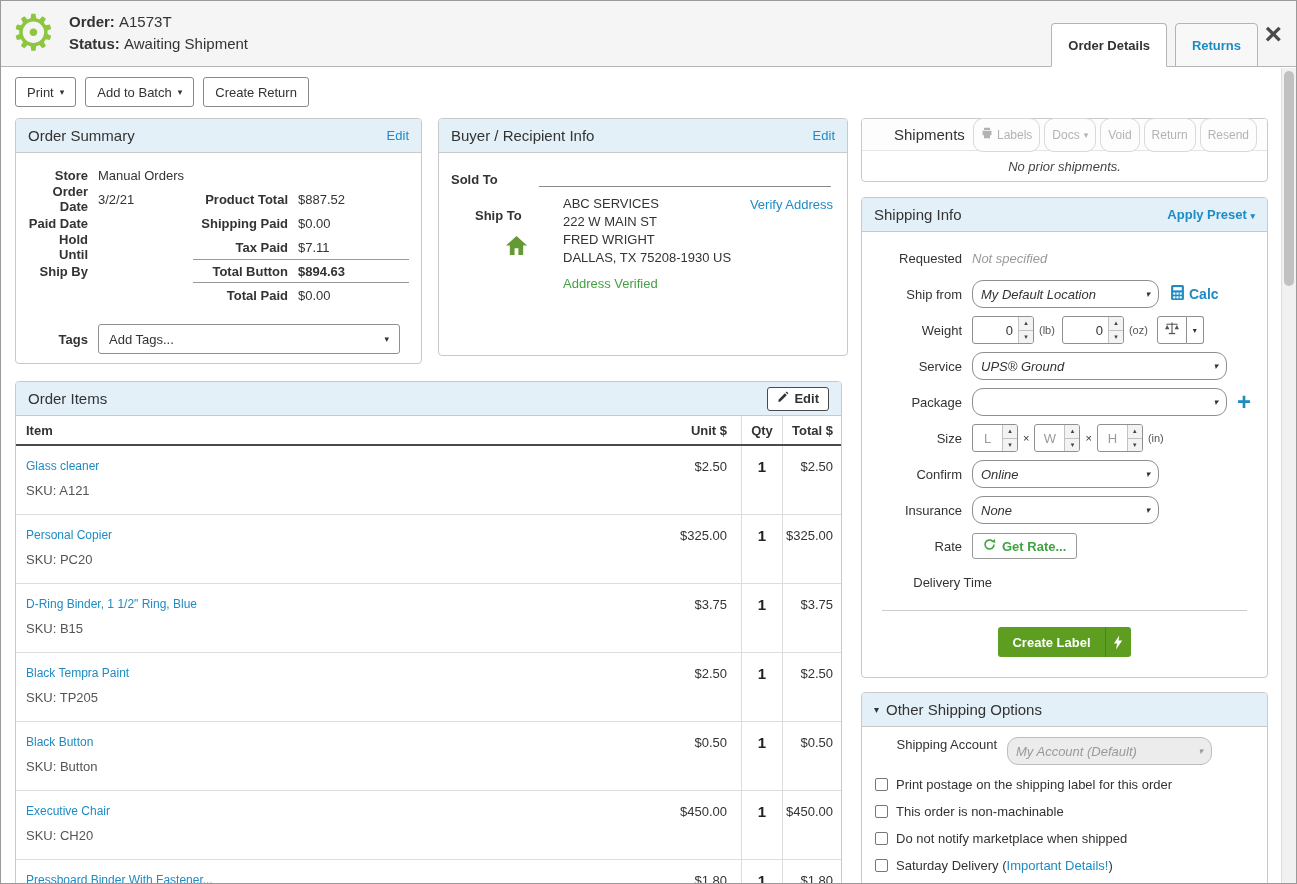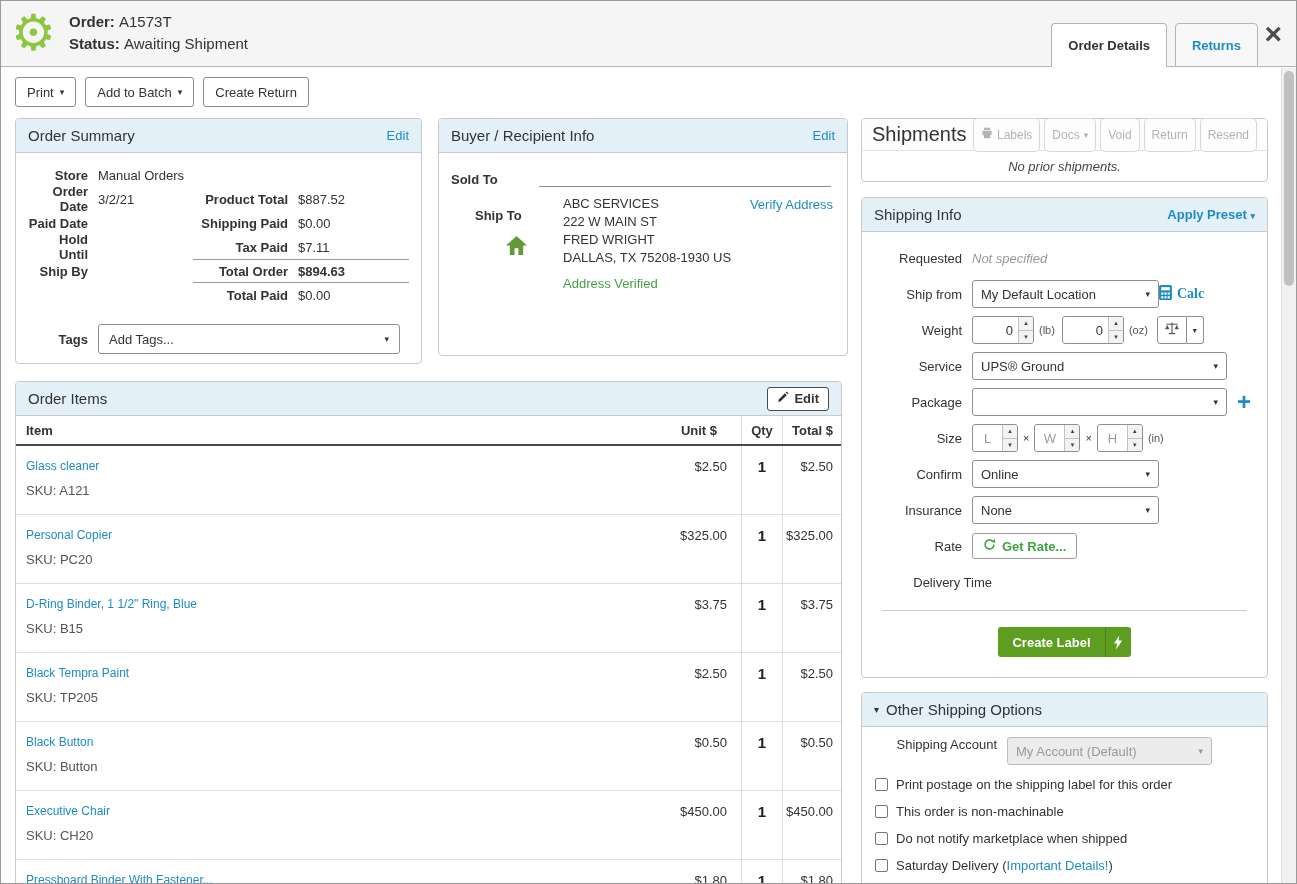--- a/index.html
+++ b/index.html
@@ -56,50 +56,50 @@
   .addr { line-height:18px; color:#333; }
   .addr-verified { display:inline-block; margin-top:8px; color:#44a044; }
   .verify { position:absolute; right:14px; top:44px; }
 
   
   .oi { left:14px; top:380px; width:827px; height:560px; }
   .edit-btn { height:24px; padding:0 9px; background:#fff; border:1px solid #4a4a4a; border-radius:3px; font-size:13px; font-weight:bold; color:#333; display:flex; align-items:center; gap:5px; cursor:pointer; }
   .oi-cols { display:flex; align-items:center; height:30px; font-size:13px; font-weight:bold; border-bottom:2px solid #4a4a4a; }
   .c-item { flex:1; padding-left:10px; }
   .c-unit { width:100px; text-align:right; padding-right:14px; }
-  .c-qty { width:42px; text-align:center; border-left:1px solid #ddd; border-right:1px solid #ddd; align-self:stretch; display:flex; align-items:center; justify-content:center;margin-left:10px; }
+  .c-qty { width:42px; text-align:center; border-left:1px solid #ddd; border-right:1px solid #ddd; align-self:stretch; display:flex; align-items:center; justify-content:center; }
   .c-total { width:58px; text-align:right; padding-right:8px; }
   .oi-row { display:flex; border-bottom:1px solid #ddd; height:69px; }
   .r-item { flex:1; padding:13px 0 0 10px; }
   .r-name { color:#1e8bc3; font-size:12px; cursor:pointer; }
   .r-sku { margin-top:10px; color:#555; font-size:13px; }
   .r-unit { width:100px; text-align:right; padding:13px 14px 0 0; font-size:13px; }
   .r-qty { width:42px; text-align:center; padding-top:12px; font-weight:bold; font-size:15px; color:#222; border-left:1px solid #ddd; border-right:1px solid #ddd; }
   .r-total { width:58px; text-align:right; padding:13px 8px 0 0; font-size:13px; }
 
   
   .shpm { left:860px; top:117px; width:407px; height:64px; }
   .shpm-head { height:32px; display:flex; align-items:center; padding:0 10px; border-bottom:1px solid #e4e4e4; background:#fdfdfd; border-radius:3px 3px 0 0; }
-  .shpm-title { font-size:20px; }
+  .shpm-title { font-size:15px;margin-left:22px; }
   .dis-btns { margin-left:auto; display:flex; gap:4px; }
-  .dis-btn { height:34px; padding:0 7px; font-size:12px; color:#b3b3b3; background:#fdfdfd; border:1px solid #d8d8d8; border-radius:5px; display:flex; align-items:center; gap:4px; }
+  .dis-btn { height:34px; padding:0 7px; font-size:12px; color:#b3b3b3; background:#fdfdfd; border:1px solid #d8d8d8; border-radius:10px; display:flex; align-items:center; gap:4px; }
   .shpm-empty { height:30px; display:flex; align-items:center; justify-content:center; font-style:italic; font-size:13px; color:#444; }
 
   
   .si { left:860px; top:196px; width:407px; height:481px; }
   .si-body { padding:12px 14px 0 14px; }
   .si-row { display:flex; align-items:center; min-height:28px; margin-bottom:8px; font-size:13px; }
   .si-lbl { width:96px; text-align:right; padding-right:10px; color:#333; flex-shrink:0; }
   .si-lbl-wide { width:126px; text-align:right; padding-right:10px; color:#333; flex-shrink:0; }
   .muted-italic { font-style:italic; color:#999; }
-  .sel { height:28px; border:1px solid #8f8f8f; border-radius:3px; background:#fff; display:flex; align-items:center; padding:0 8px; font-size:13px; cursor:pointer; }
+  .sel { height:28px; border:1px solid #8f8f8f; border-radius:11px; background:#fff; display:flex; align-items:center; padding:0 8px; font-size:13px; cursor:pointer;font-style:italic; }
   .sel-caret { margin-left:auto; font-size:9px; color:#333; padding-left:6px; }
   .w185 { width:187px; } .w255 { width:255px; }
   .sel-dis { background:#ececec; border-color:#bdbdbd; color:#999; }
-  .calc { display:flex; align-items:center; gap:5px; color:#1e8bc3; font-size:14px; font-weight:bold; cursor:pointer;font-family:Liberation Serif, serif; }
+  .calc { margin-left:12px; display:flex; align-items:center; gap:5px; color:#1e8bc3; font-size:14px; font-weight:bold; cursor:pointer; }
   .spin { width:62px; height:28px; border:1px solid #8f8f8f; border-radius:3px; background:#fff; display:flex; overflow:hidden; }
   .spin-sm { width:46px; }
   .spin-val { flex:1; display:flex; align-items:center; justify-content:flex-end; padding-right:5px; font-size:13px; }
   .spin-sm .spin-val { justify-content:center; padding-right:0; }
   .ph { color:#9a9a9a; }
   .spin-arrows { width:15px; border-left:1px solid #c2c2c2; display:flex; flex-direction:column; }
   .spin-arrows span { flex:1; display:flex; align-items:center; justify-content:center; font-size:7px; color:#444; background:#f3f3f3; cursor:pointer; }
   .spin-arrows span:first-child { border-bottom:1px solid #c2c2c2; }
   .unit { font-size:11px; color:#555; margin:0 7px 0 5px; }
   .x-sep { font-size:11px; color:#333; margin:0 5px; }
@@ -197,21 +197,21 @@
         <span class="os-lv"></span>
         <span class="os-right">
           <span class="os-rl">Tax Paid</span>
           <span class="os-rv">$7.11</span>
         </span>
       </div>
       <div class="os-row">
         <span class="os-ll">Ship By</span>
         <span class="os-lv"></span>
         <span class="os-right os-total">
-          <span class="os-rl">Total Order</span>
+          <span class="os-rl">Total Button</span>
           <span class="os-rv">$894.63</span>
         </span>
       </div>
       <div class="os-row">
         <span class="os-ll"></span>
         <span class="os-lv"></span>
         <span class="os-right">
           <span class="os-rl">Total Paid</span>
           <span class="os-rv">$0.00</span>
         </span>

